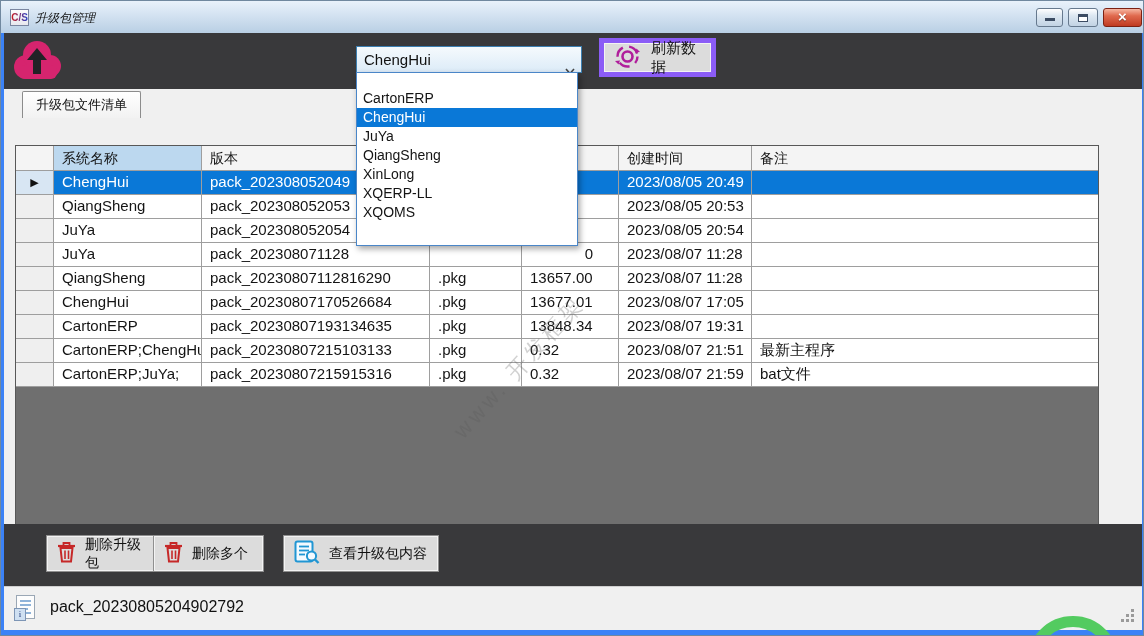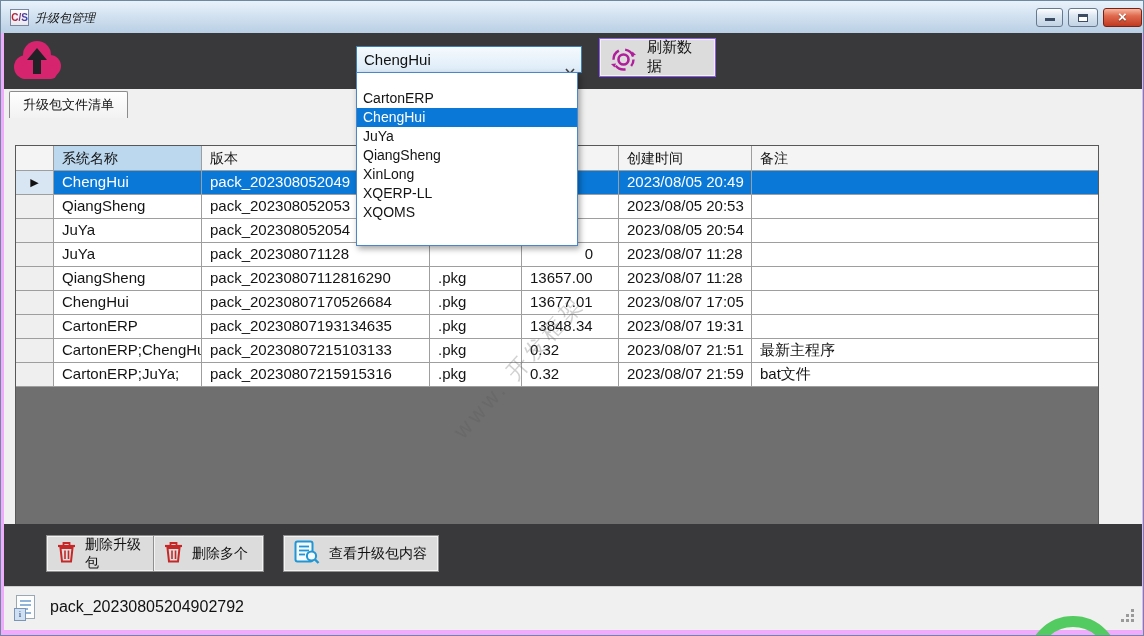--- a/index.html
+++ b/index.html
@@ -1,41 +1,41 @@
 <!DOCTYPE html>
 <html><head>
 <meta charset="utf-8">
 <style>
   * { margin:0; padding:0; }
   body { font-family:"Liberation Sans", sans-serif; background:#555; }
-  .window{position:relative;width:1144px;height:636px;background:#f0abfc;border:1px solid #70889f;box-sizing:border-box;overflow:hidden;padding-left:28px;}
+  .window{position:relative;width:1144px;height:636px;background:#3b82f6;border:1px solid #70889f;box-sizing:border-box;overflow:hidden;padding-left:28px;}
   
   .titlebar{position:absolute;left:0;top:0;width:100%;height:32px;background:linear-gradient(#e9f2fb,#d3e2f1 45%,#b9cfe4);}
   .tb-icon{position:absolute;left:9px;top:8px;width:19px;height:17px;background:linear-gradient(#fdfdfd,#e8e8ee);border:1px solid #7a86a0;box-sizing:border-box;text-align:center;font-size:10px;font-weight:bold;line-height:15px;}
   .tb-icon b{background:linear-gradient(90deg,#d01818,#2244cc);-webkit-background-clip:text;background-clip:text;color:transparent;font-style:normal;}
   .tb-title{position:absolute;left:34px;top:9px;font-size:12px;color:#111;font-style:italic;}
   .wb{position:absolute;top:7px;height:19px;border:1px solid #66798e;border-radius:3px;box-sizing:border-box;background:linear-gradient(#ffffff,#dce7f1 40%,#c2d3e4);}
   .wb-glyph-min{position:absolute;left:50%;margin-left:-5px;bottom:5px;width:10px;height:3px;background:#3c4c63;}
   .wb-glyph-max{position:absolute;left:50%;margin-left:-5px;top:5px;width:10px;height:8px;border:1px solid #3c4c63;border-top-width:3px;box-sizing:border-box;background:#fff;}
   #wb-min{left:1035px;width:27px;}
   #wb-max{left:1067px;width:30px;}
   #wb-close{left:1102px;width:39px;background:linear-gradient(#f6b6a1,#e06a4e 40%,#bf3a21);border-color:#7c2112;color:#fff;font-size:15px;font-weight:bold;text-align:center;line-height:16px;text-shadow:0 1px 1px rgba(0,0,0,.45);}
   
   .client{position:absolute;left:3px;top:32px;width:1138px;height:597px;background:#f0f0f0;overflow:visible;}
   
   .toolbar{position:absolute;left:0;top:0;width:100%;height:56px;background:#39393b;}
   .cloud{position:absolute;left:6px;top:3px;}
   .app-title{position:absolute;left:69px;top:16px;color:#fafafa;font-size:19px;letter-spacing:1px;}
   .sys-label{position:absolute;left:272px;top:19px;color:#f2f2f2;font-size:15px;margin-top:48px;}
   .combo{position:absolute;left:352px;top:13px;width:226px;height:27px;background:linear-gradient(#f5fafd,#dcebf8);border:1px solid #3c7fb1;box-sizing:border-box;font-size:15px;line-height:25px;padding:0 7px;color:#111;}
   .combo .chev{position:absolute;right:6px;top:10px;}
-  .refresh-btn{position:absolute;left:595px;top:5px;width:117px;height:39px;background:#dcdcdc;border:1px solid #8b5cf6;box-shadow:inset 0 0 0 1px #f3f3f3;display:flex;align-items:flex-end;gap:10px;padding:0 10px;box-sizing:border-box;font-size:15px;color:#111;cursor:default;}
+  .refresh-btn{position:absolute;left:595px;top:5px;width:117px;height:39px;background:#dcdcdc;border:5px solid #8b5cf6;box-shadow:inset 0 0 0 1px #f3f3f3;display:flex;align-items:center;gap:10px;padding:0 10px;box-sizing:border-box;font-size:15px;color:#111;cursor:default;}
   
   .tabstrip{position:absolute;left:0;top:56px;width:100%;height:28px;background:#f0f0f0;}
-  .tab{position:absolute;left:5px;top:2px;height:26px;padding:0 13px;background:linear-gradient(#ffffff,#f2f2f2);border:1px solid #8c8c8c;border-bottom:none;border-radius:2px 2px 0 0;line-height:25px;font-size:13px;color:#111;}
+  .tab{position:absolute;left:18px;top:2px;height:26px;padding:0 13px;background:linear-gradient(#ffffff,#f2f2f2);border:1px solid #8c8c8c;border-bottom:none;border-radius:2px 2px 0 0;line-height:25px;font-size:13px;color:#111;}
   
   .grid{position:absolute;left:11px;top:84px;width:1084px;height:407px;background:#6f6f6f;border:1px solid #585858;box-sizing:border-box;overflow:hidden;margin-top:28px;}
   .grow{display:flex;}
   .cell{box-sizing:border-box;height:24px;line-height:22px;border-right:1px solid #9e9e9e;border-bottom:1px solid #9e9e9e;padding:0 8px;overflow:hidden;white-space:nowrap;background:#fff;flex:0 0 auto;font-size:15px;color:#141414;}
   .c0{width:38px;} .c1{width:148px;} .c2{width:228px;} .c3{width:92px;} .c4{width:97px;} .c5{width:133px;} .c6{width:355px;}
   .hc{height:25px;line-height:24px;background:#f4f4f4;font-size:14px;}
   .curcol{background:#bcd8ef;}
   .rowhdr{background:#efefef;padding:0;}
   .selrow .cell{background:#0a78d7;color:#fff;border-bottom-color:#9e9e9e;}
   .selrow .rowhdr{background:#d8e6f3;color:#111;}

